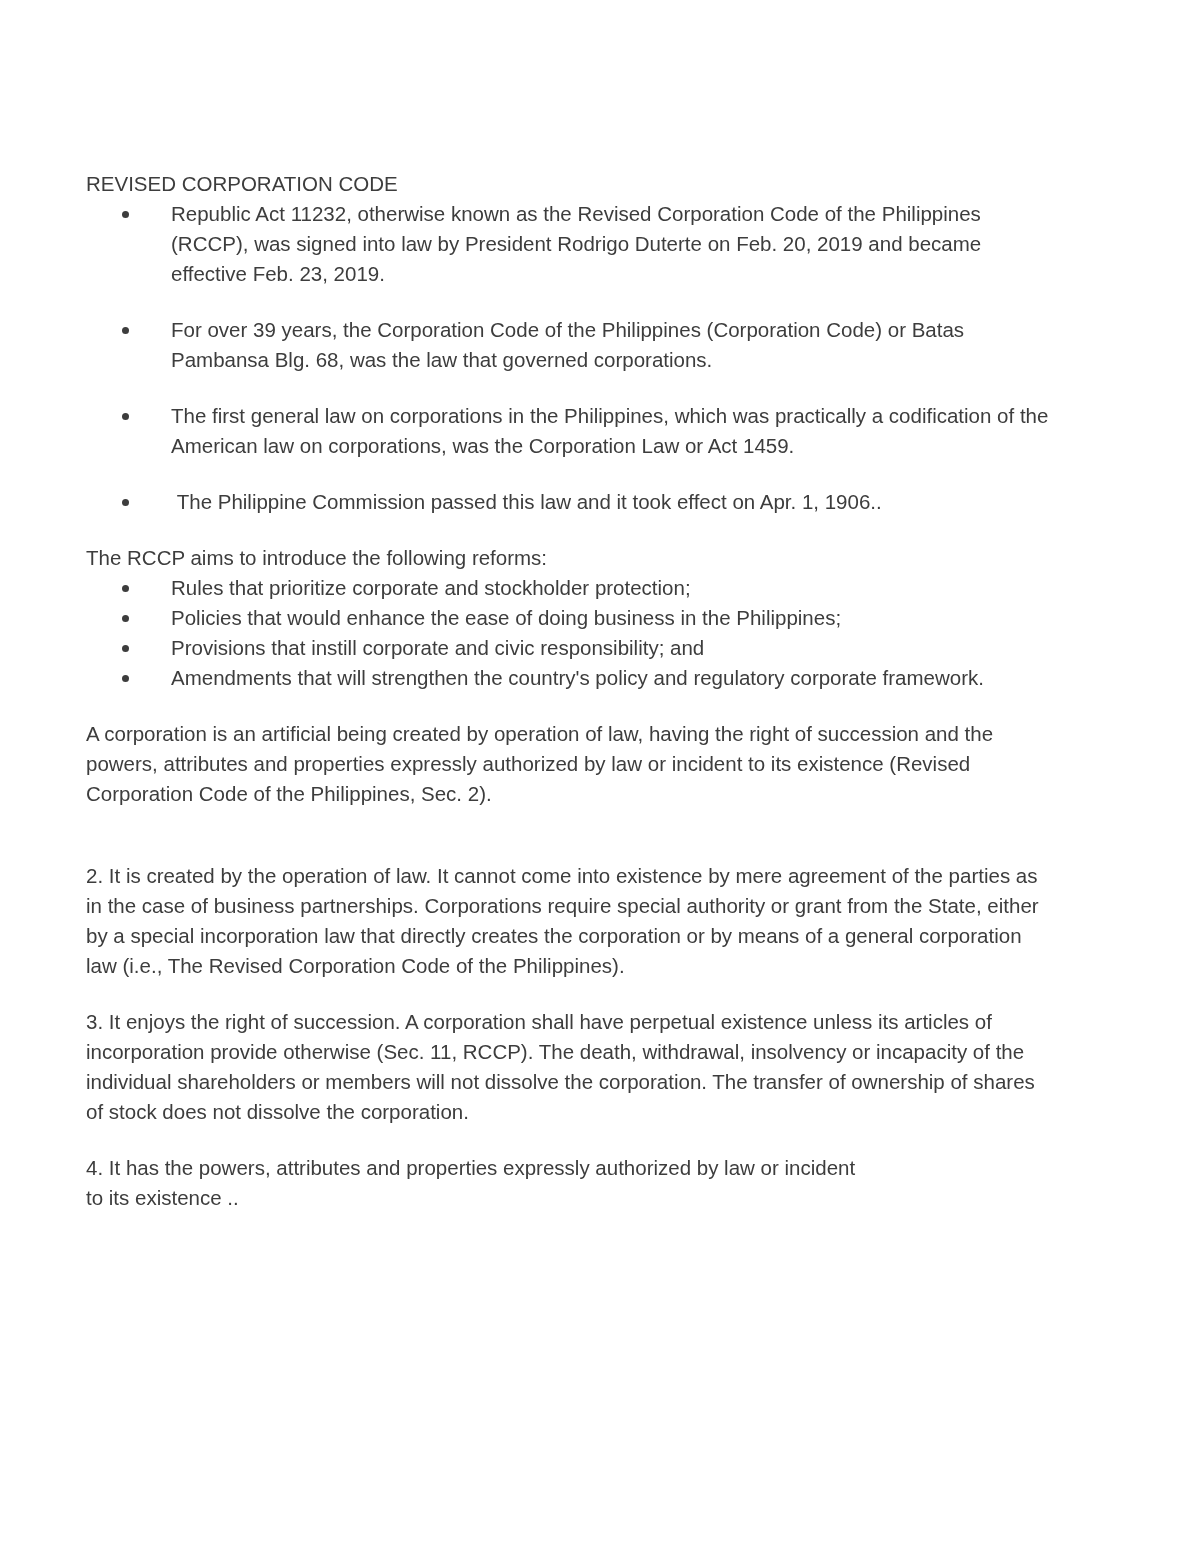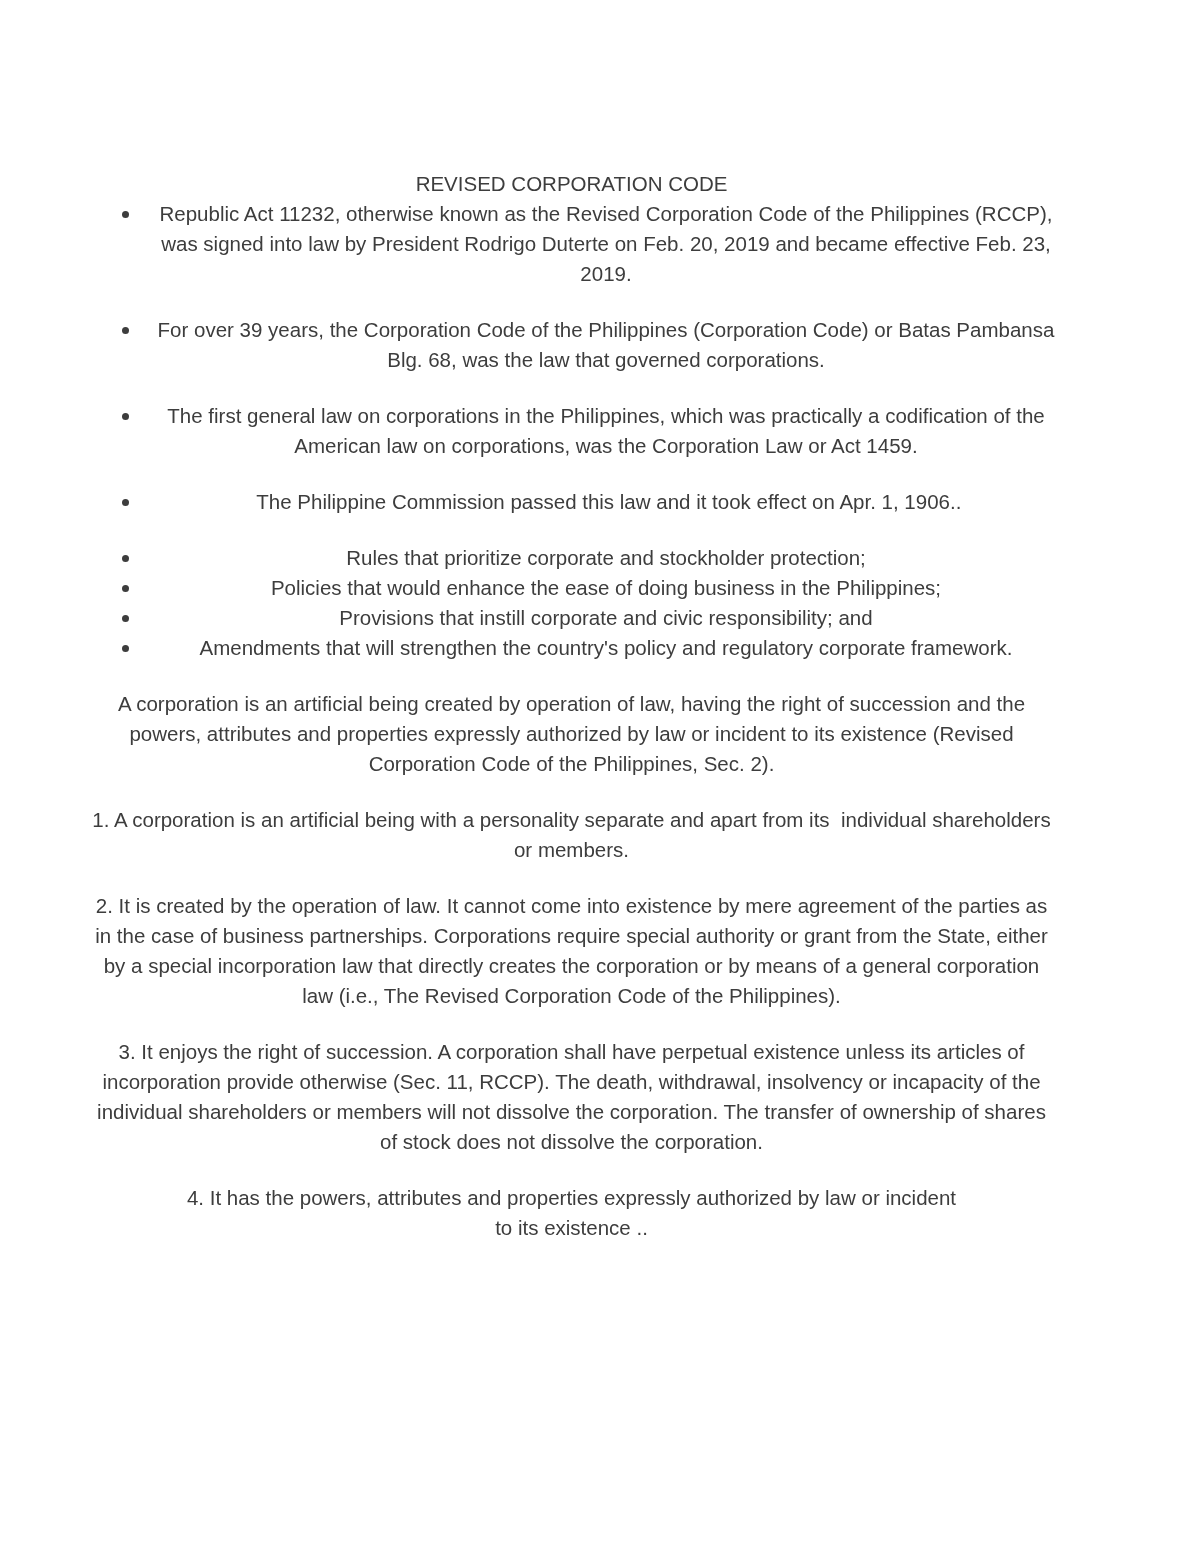--- a/index.html
+++ b/index.html
@@ -10,21 +10,20 @@
     font-family: "Liberation Sans", sans-serif;
     color: #3d3d3d;
     overflow: hidden;
   }
   .page {
     box-sizing: border-box;
     width: 1200px;
     height: 1553px;
     padding: 169px 143px 0 86px;
     background: #ffffff;
-    text-align: center;
   }
   .para, .heading {
     font-size: 20.5px;
     line-height: 30px;
     white-space: pre-wrap;
     font-weight: 400;
   }
   .li {
     display: flex;
     align-items: flex-start;
@@ -41,20 +40,21 @@
     left: 36px;
     top: 12px;
     width: 7px;
     height: 7px;
     border-radius: 50%;
     background: #3d3d3d;
   }
   .li-text {
     flex: 1 1 auto;
     white-space: pre-wrap;
+    margin-left: 16px;
   }
   .spacer { height: 26px; }
 </style>
 </head>
 <body>
 
 <div class="page">
 
   <div class="heading">REVISED CORPORATION CODE</div>
 
@@ -87,20 +87,21 @@
 
   <div class="li">
     <span class="bullet-col">
         <span class="dot"></span>
       </span>
     <span class="li-text"> The Philippine Commission passed this law and it took effect on Apr. 1, 1906..</span>
   </div>
 
   <div class="spacer"></div>
 
+  <div class="para">The RCCP aims to introduce the following reforms:</div>
 
   <div class="li">
     <span class="bullet-col">
         <span class="dot"></span>
       </span>
     <span class="li-text">Rules that prioritize corporate and stockholder protection;</span>
   </div>
   <div class="li">
     <span class="bullet-col">
         <span class="dot"></span>
@@ -119,21 +120,20 @@
       </span>
     <span class="li-text">Amendments that will strengthen the country's policy and regulatory corporate framework.</span>
   </div>
 
   <div class="spacer"></div>
 
   <div class="para">A corporation is an artificial being created by operation of law, having the right of succession and the powers, attributes and properties expressly authorized by law or incident to its existence (Revised Corporation Code of the Philippines, Sec. 2).</div>
 
   <div class="spacer"></div>
 
-  <div class="para">1. A corporation is an artificial being with a personality separate and apart from its  individual shareholders or members.</div>
 
   <div class="spacer"></div>
 
   <div class="para">2. It is created by the operation of law. It cannot come into existence by mere agreement of the parties as in the case of business partnerships. Corporations require special authority or grant from the State, either by a special incorporation law that directly creates the corporation or by means of a general corporation law (i.e., The Revised Corporation Code of the Philippines).</div>
 
   <div class="spacer"></div>
 
   <div class="para">3. It enjoys the right of succession. A corporation shall have perpetual existence unless its articles of incorporation provide otherwise (Sec. 11, RCCP). The death, withdrawal, insolvency or incapacity of the individual shareholders or members will not dissolve the corporation. The transfer of ownership of shares of stock does not dissolve the corporation.</div>
 
   <div class="spacer"></div>

